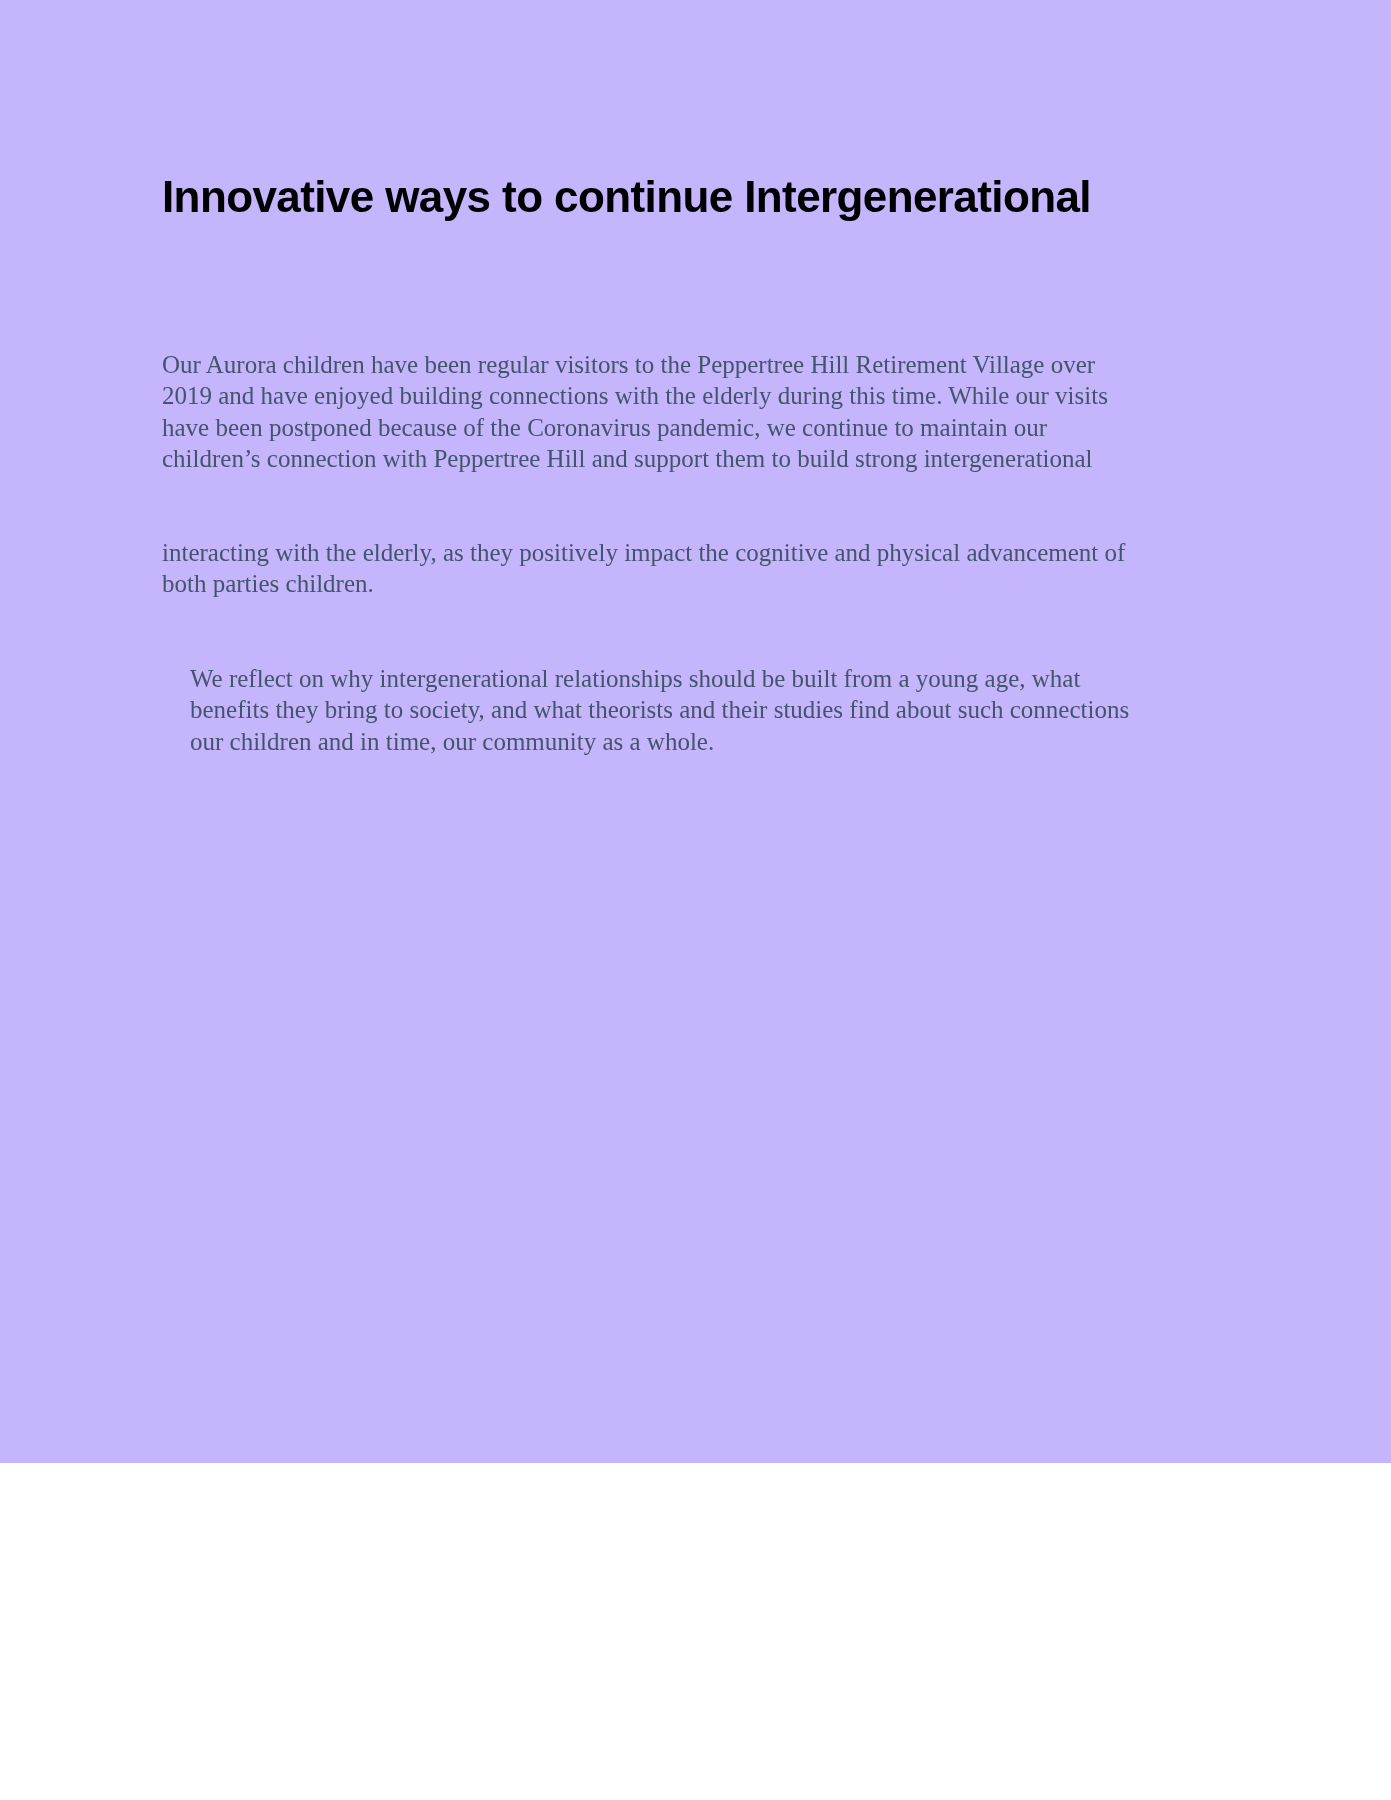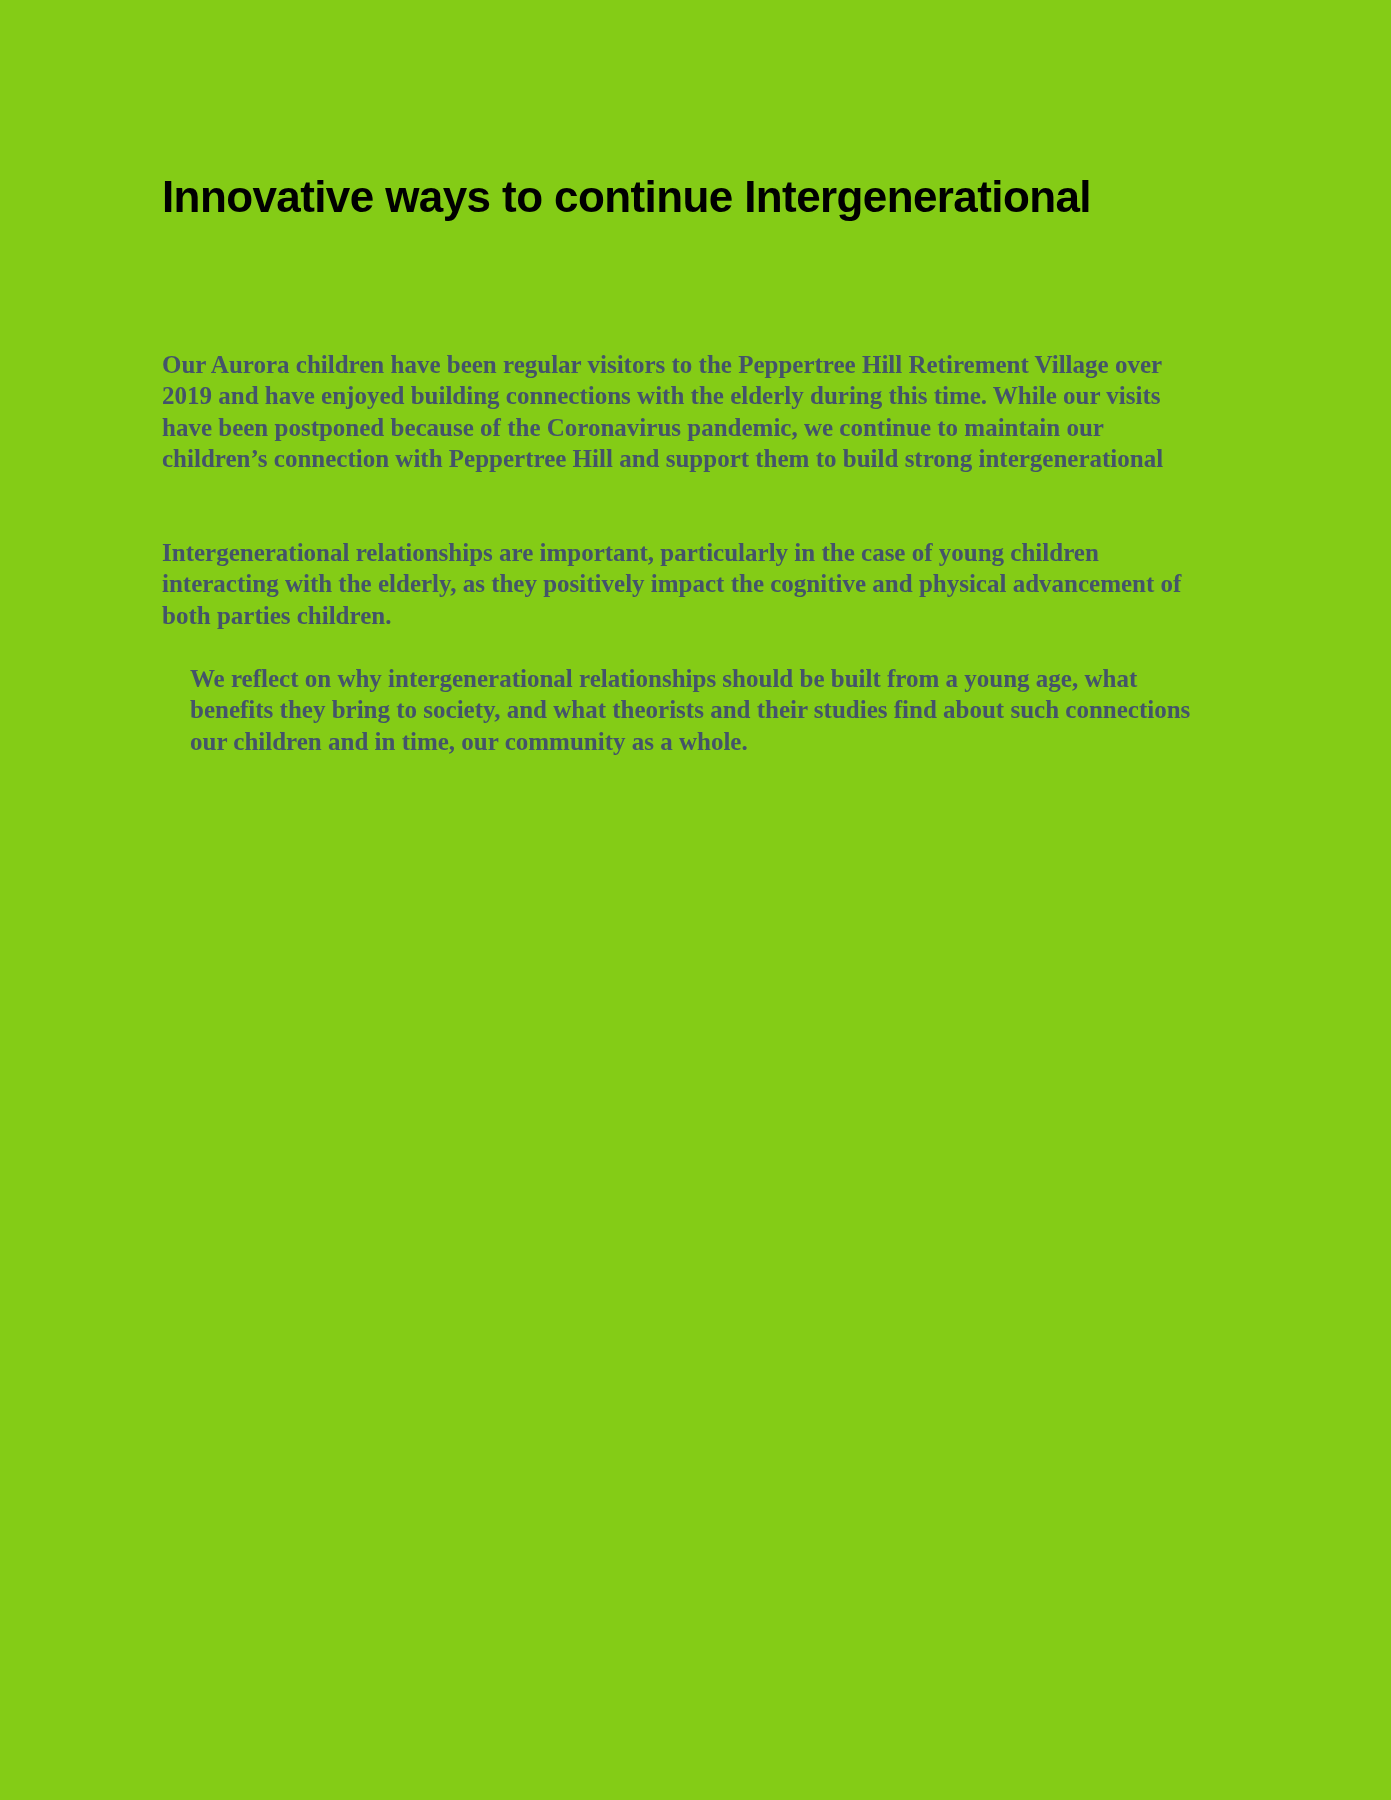--- a/index.html
+++ b/index.html
@@ -11,22 +11,22 @@
       width: 1391px;
       height: 1800px;
       position: relative;
       overflow: hidden;
     }
     .page {
       position: absolute;
       left: 0;
       top: 0;
       width: 1391px;
-      height: 1800px;
-      background: #84cc16;
+      height: 1463px;
+      background: #c4b5fd;
     }
     .title {
       position: absolute;
       left: 162px;
       top: 166px;
       width: 1000px;
       margin: 0;
       font-family: "Liberation Sans", "DejaVu Sans", sans-serif;
       font-weight: bold;
       font-size: 44px;
@@ -43,21 +43,20 @@
       left: 162px;
       margin: 0;
       font-family: "Liberation Serif", "DejaVu Serif", serif;
       font-size: 25px;
       line-height: 31.3px;
       color: #44546a;
     }
     .body-para .line {
       display: block;
       white-space: nowrap;
-      font-weight: bold;
     }
     .p1 { top: 349px; }
     .p2 { top: 537px; }
     .p3 { top: 663px; margin-left: 28px; }
   </style>
 </head>
 <body>
 
 <div class="page">
 
@@ -66,21 +65,20 @@
   </h1>
 
   <p class="body-para p1">
     <span class="line">Our Aurora children have been regular visitors to the Peppertree Hill Retirement Village over</span>
     <span class="line">2019 and have enjoyed building connections with the elderly during this time. While our visits</span>
     <span class="line">have been postponed because of the Coronavirus pandemic, we continue to maintain our</span>
     <span class="line">children’s connection with Peppertree Hill and support them to build strong intergenerational</span>
   </p>
 
   <p class="body-para p2">
-    <span class="line">Intergenerational relationships are important, particularly in the case of young children</span>
     <span class="line">interacting with the elderly, as they positively impact the cognitive and physical advancement of</span>
     <span class="line">both parties children.</span>
   </p>
 
   <p class="body-para p3">
     <span class="line">We reflect on why intergenerational relationships should be built from a young age, what</span>
     <span class="line">benefits they bring to society, and what theorists and their studies find about such connections</span>
     <span class="line">our children and in time, our community as a whole.</span>
   </p>
 

